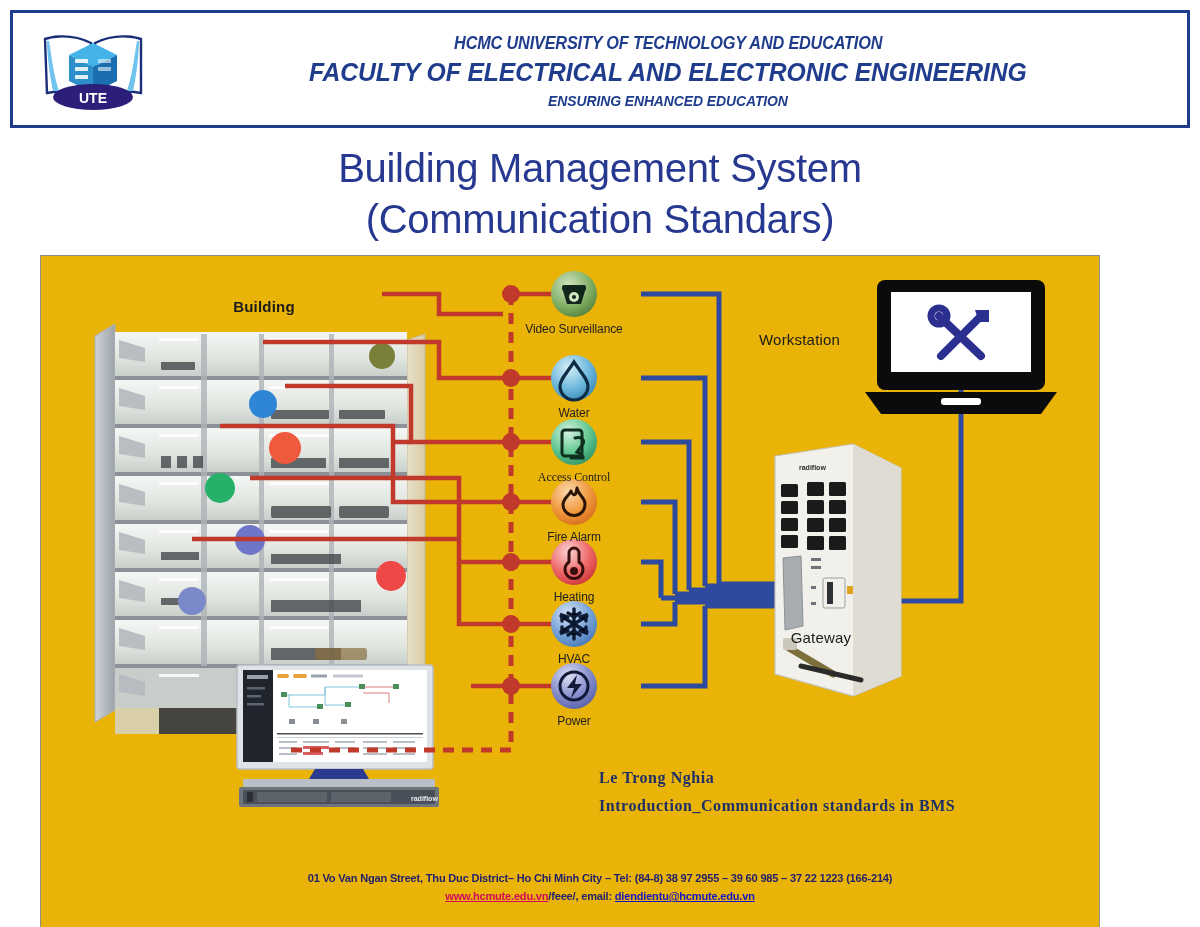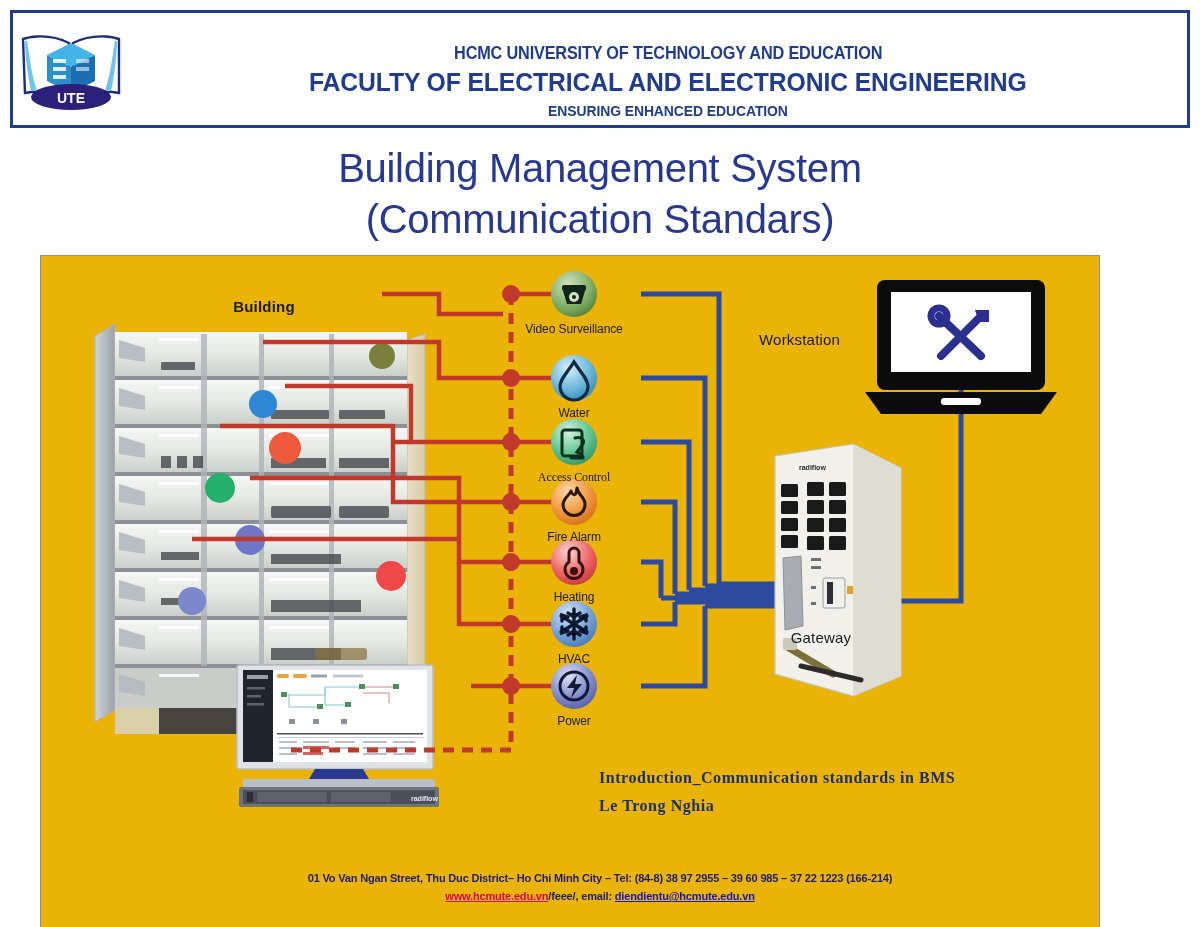--- a/index.html
+++ b/index.html
@@ -8,26 +8,27 @@
     font-family:"Liberation Sans",sans-serif;
   }
 
   
   #header-bar{
     position:absolute;left:10px;top:10px;width:1180px;height:118px;
     box-sizing:border-box;
     border:3px solid #1f3d8c;background:#ffffff;
   }
   #logo{
-    position:absolute;left:2px;top:8px;width:112px;height:100px;
+    position:absolute;left:24px;top:8px;width:112px;height:100px;
   }
   #header-text{
-    position:absolute;left:150px;top:16px;width:1010px;height:106px;
+    position:absolute;left:150px;top:6px;width:1010px;height:106px;
     display:flex;flex-direction:column;align-items:center;justify-content:center;
     text-align:right;
+    font-style:italic;
   }
   .hdr-l1{
     font-size:17.5px;font-weight:bold;color:#1f3d8c;letter-spacing:-.2px;
     transform:scaleX(.93);line-height:1.25;white-space:nowrap;
   }
   .hdr-l2{
     font-size:26px;font-weight:bold;color:#1f3d8c;letter-spacing:-.1px;
     transform:scaleX(.95);line-height:1.25;white-space:nowrap;margin-top:1px;
   }
   .hdr-l3{
@@ -557,22 +558,22 @@
   <div class="sys-label" style="left:453px;top:214px;font-family:Liberation Serif, serif;">Access Control</div>
   <div class="sys-label" style="left:453px;top:274px;">Fire Alarm</div>
   <div class="sys-label" style="left:453px;top:334px;">Heating</div>
   <div class="sys-label" style="left:453px;top:396px;">HVAC</div>
   <div class="sys-label" style="left:453px;top:458px;">Power</div>
 
   <div id="ws-label">Workstation</div>
   <div id="gw-label">Gateway</div>
 
   <div id="credit">
+    <div>Le Trong Nghia</div>
     <div>Introduction_Communication standards in BMS</div>
-    <div>Le Trong Nghia</div>
   </div>
 </div>
 
 <div id="footer">
   <div class="f-addr">01 Vo Van Ngan Street, Thu Duc District– Ho Chi Minh  City – Tel: (84-8) 38 97 2955 – 39 60 985 – 37 22 1223 (166-214)</div>
   <div class="f-links">
     <span class="lnk-web">www.hcmute.edu.vn</span><span>/feee/, email: </span><span class="lnk-mail">diendientu@hcmute.edu.vn</span>
   </div>
 </div>
 

